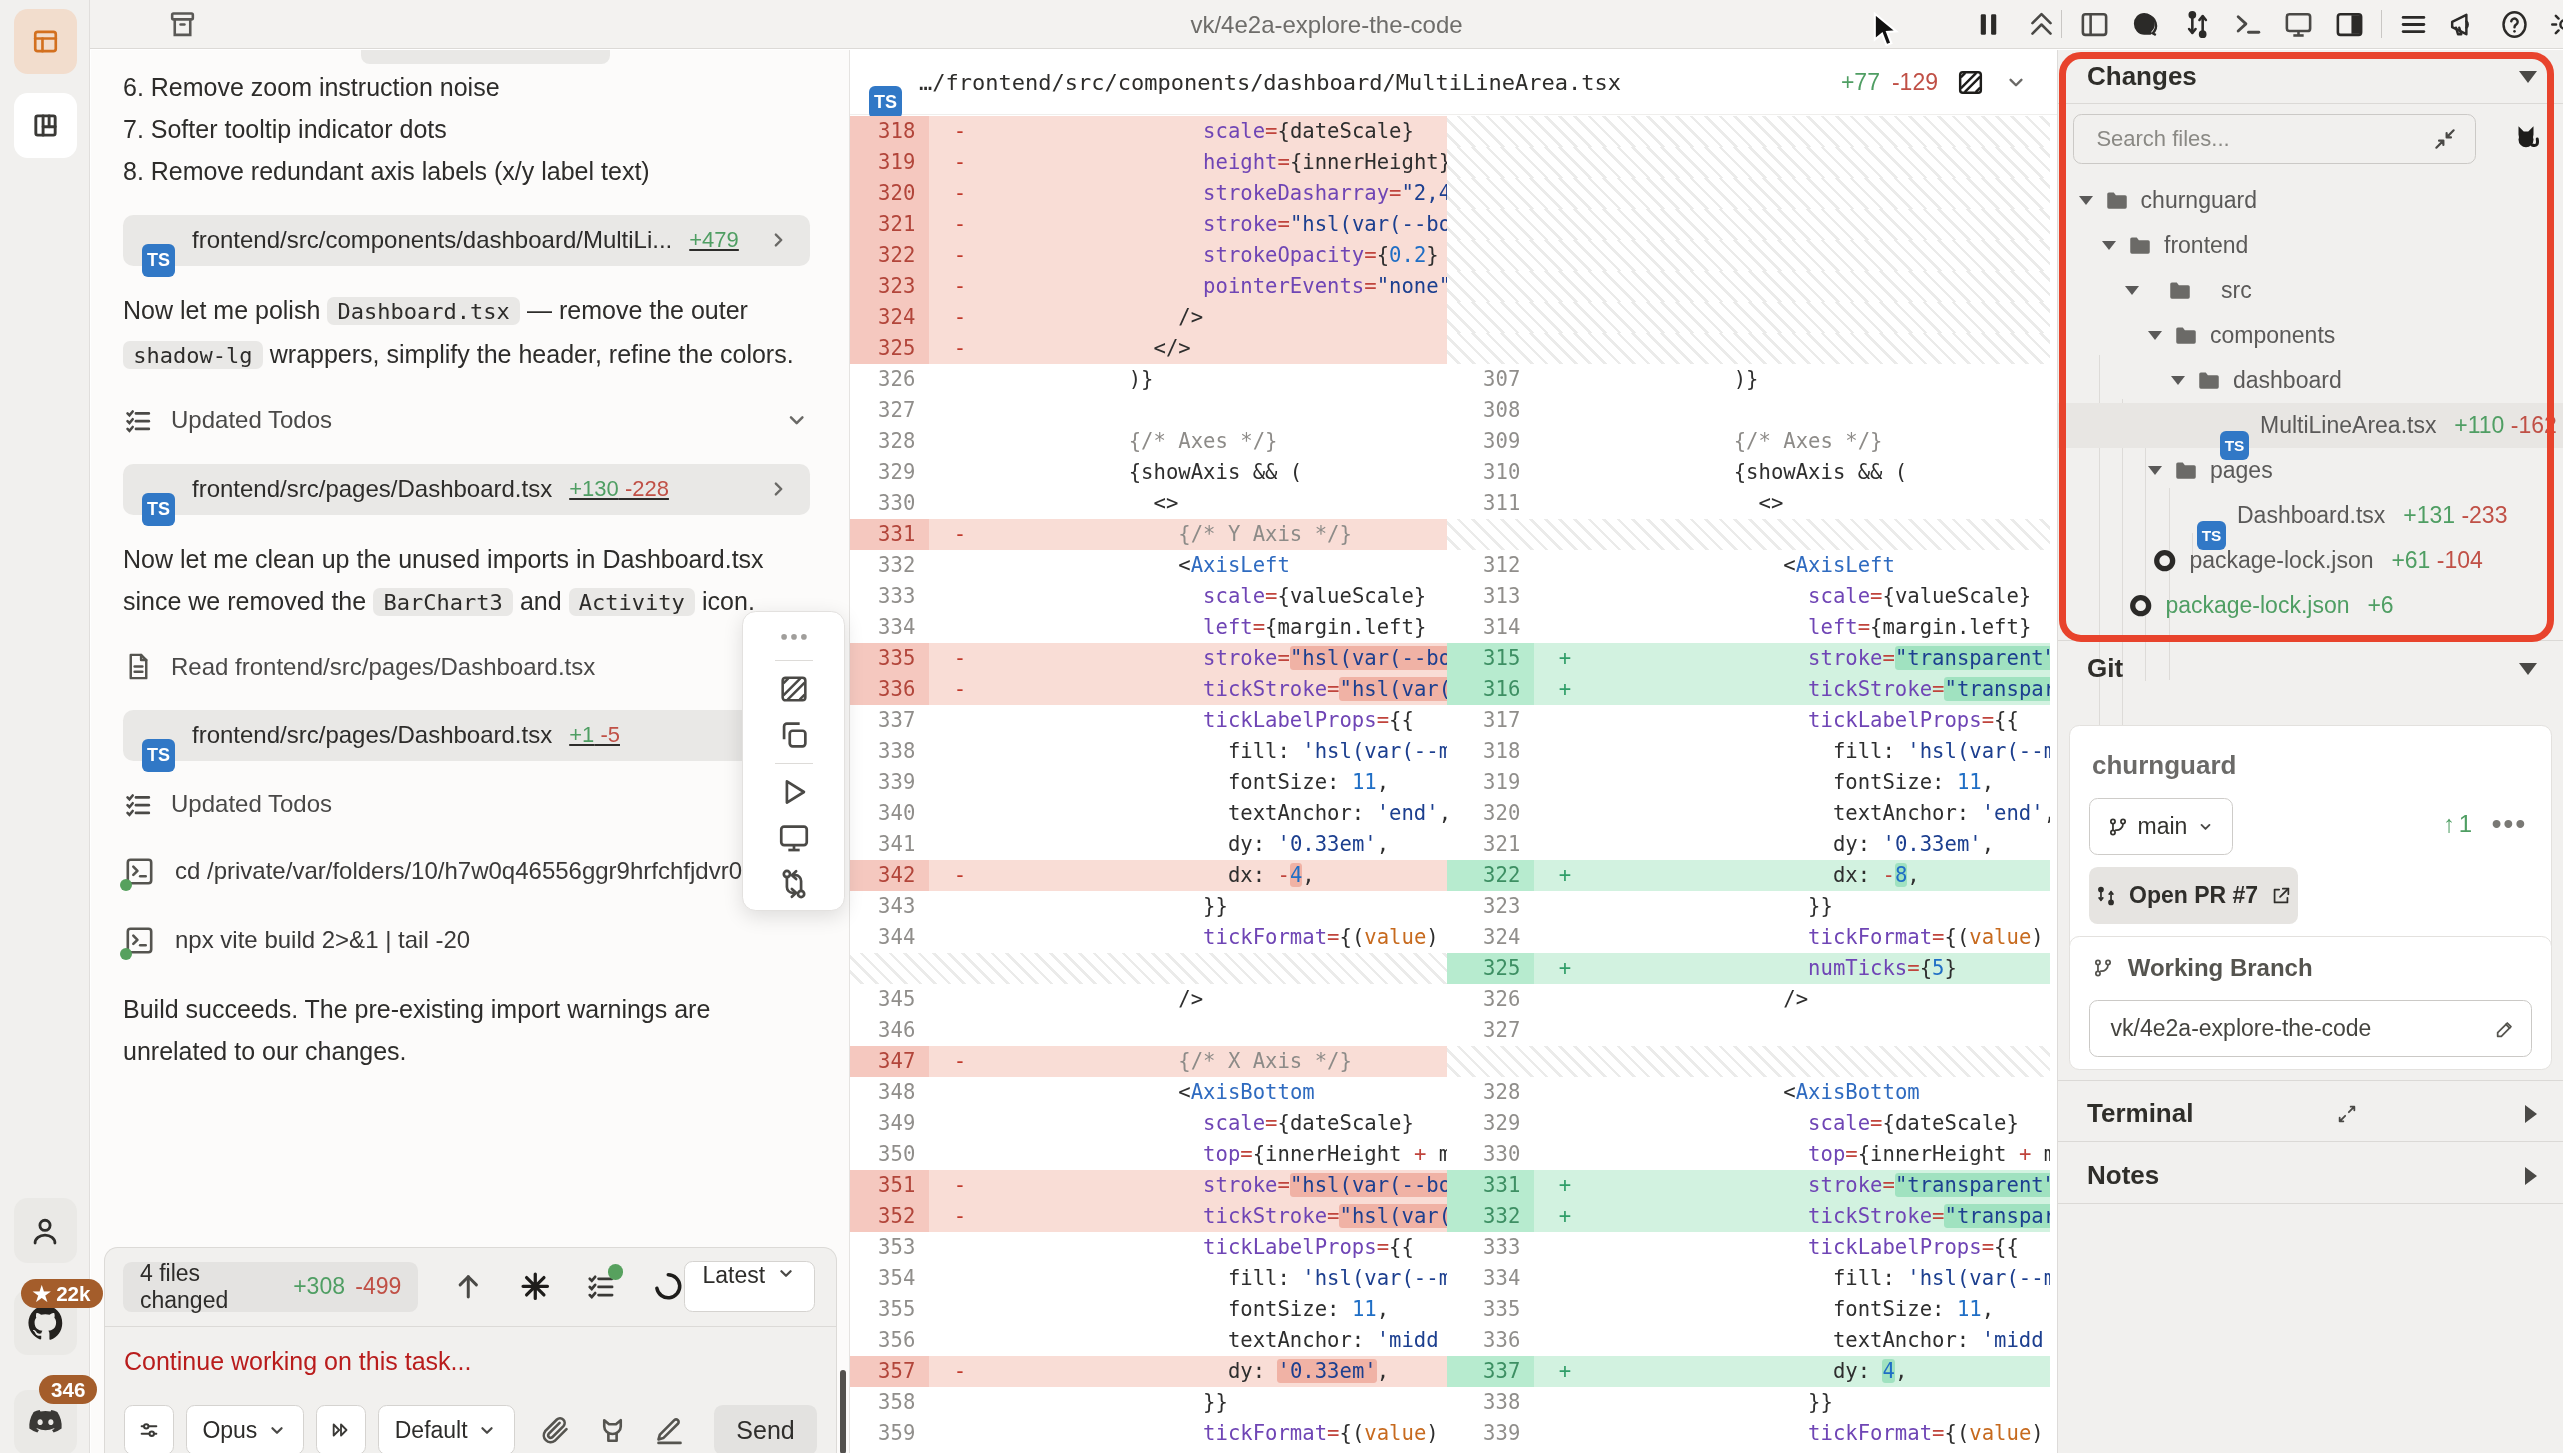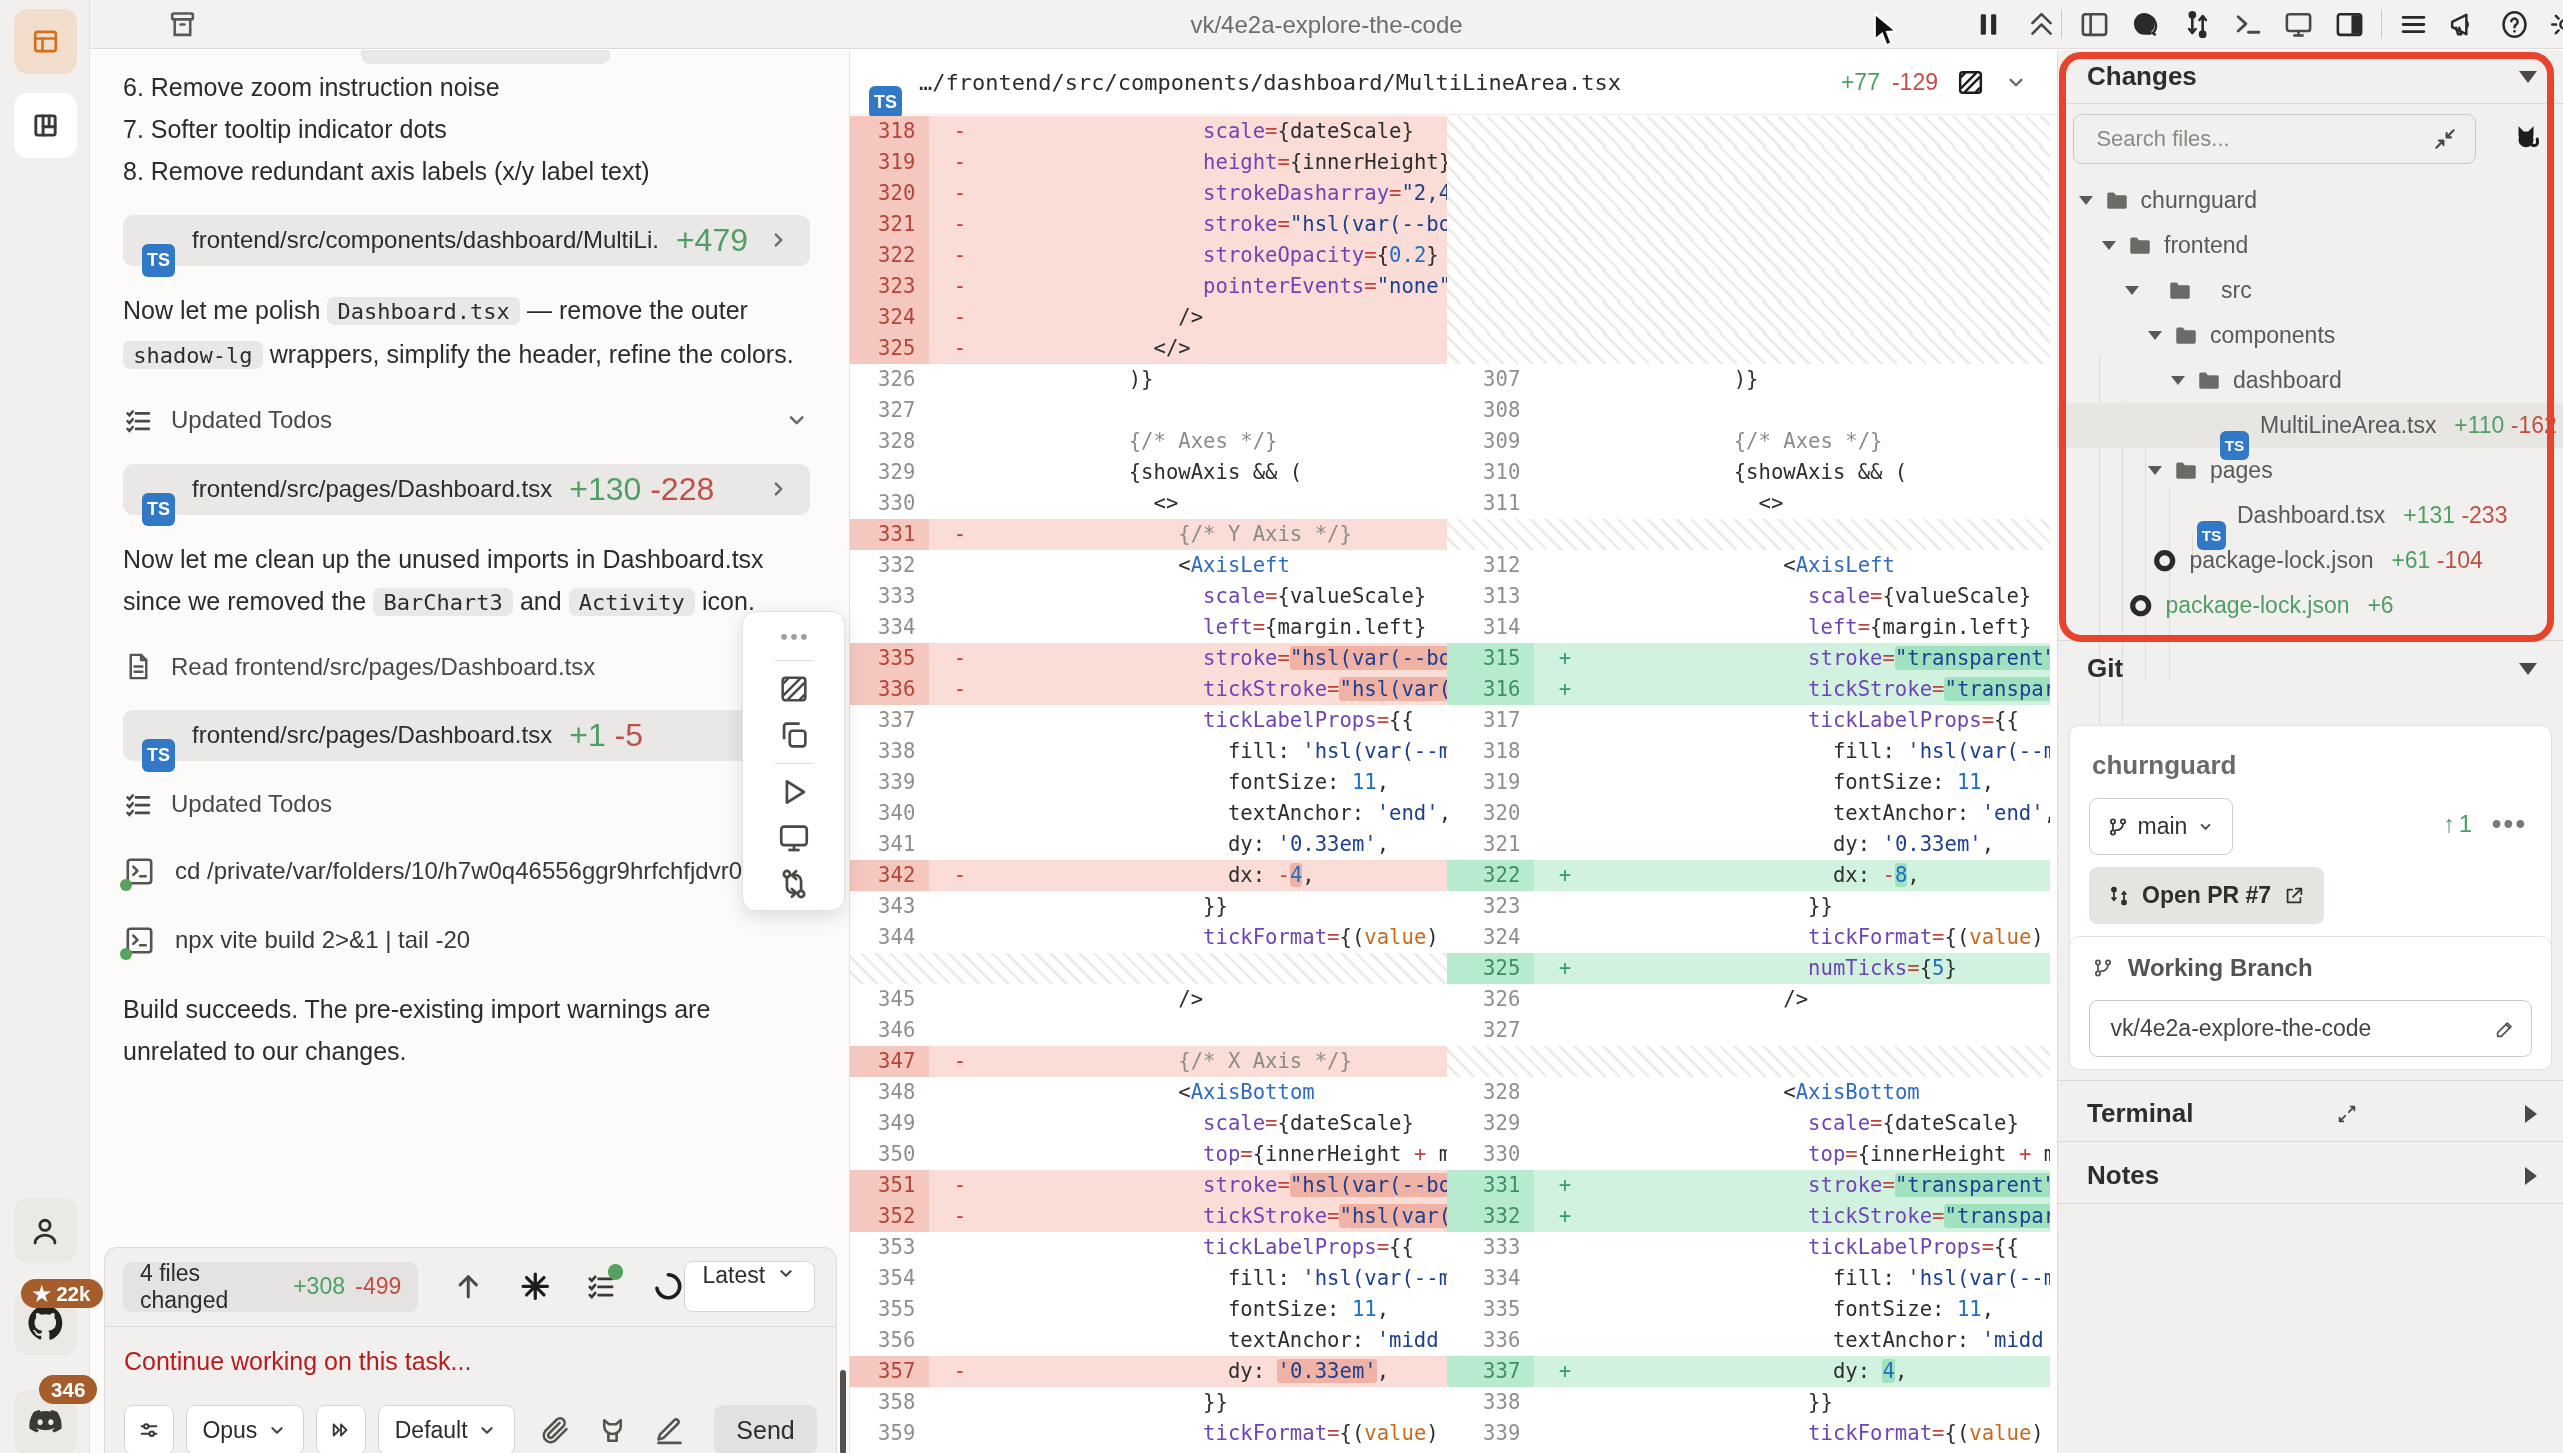--- a/index.html
+++ b/index.html
@@ -23,21 +23,21 @@
   
   #chat { position:absolute; left:91px; top:50px; width:758px; height:1404px; background:#fcfbfa; overflow:hidden; }
   #chat .content { padding:0 39px 0 32px; }
   .clipline { height:20.6px; margin-top:-5.1px; position:relative; }
   .clipline .pill { position:absolute; left:238px; top:-13.7px; width:249px; height:33px; background:#e9e8e6; border-radius:8.6px; }
   .cb-li { font-size:25px; line-height:42px; color:#2d2c2a; }
   .chip { display:flex; align-items:center; gap:17px; background:#e9e8e6; border-radius:10.3px; height:51px; padding:0 19px; margin:23px 0; cursor:pointer; }
   .tsb { width:33px; height:33px; background:#3178c6; color:#fff; border-radius:6px; font-weight:bold; font-size:18px; display:inline-flex; align-items:center; justify-content:center; flex:none;margin-top:41px; }
   .chip .path { font-size:24px; color:#2d2c2a; white-space:nowrap; overflow:hidden; }
   .plus { color:#4f9e63; } .minus { color:#c05046; }
-  .chip .stats { font-size:32px; white-space:nowrap; }
+  .chip .stats { font-size:22px; white-space:nowrap;text-decoration:underline; }
   .chip .chev { margin-left:auto; }
   .cb-p { font-size:25px; line-height:42px; margin:20.6px 0; }
   .codepill { background:#e9e8e6; border-radius:6.9px; padding:1.7px 10.3px; font-family:"DejaVu Sans Mono",monospace; font-size:22px; }
   .todos { display:flex; align-items:center; gap:17px; height:39px; margin:24px 0; font-size:24px; color:#4a4948; cursor:pointer; }
   .todos .chev { margin-left:auto; }
   .readrow { display:flex; align-items:center; gap:17px; height:38px; margin:24px 0; font-size:24px; color:#4a4948; cursor:pointer; }
   .termrow { display:flex; align-items:center; gap:19px; height:43px; margin:26px 0; font-size:24px; color:#3a3938; cursor:pointer; }
   .termico { position:relative; width:33px; height:33px; flex:none; }
   .termico .dot { position:absolute; left:-3.4px; bottom:-3.4px; width:12px; height:12px; border-radius:50%; background:#57a15e; }
 
@@ -94,21 +94,21 @@
   .trow.sel { background:#e8e6e3; }
   .trow .lbl { white-space:nowrap; }
   .trow .stats { white-space:nowrap; margin-left:6.9px; }
   .caret { width:0; height:0; border-left:7.7px solid transparent; border-right:7.7px solid transparent; border-top:9.4px solid #5a5958; flex:none; }
   .guide { position:absolute; width:0.9px; background:#dddbd8; }
   .gitcard { position:absolute; left:11px; width:483px; background:#fff; border:0.9px solid #e3e1de; border-radius:10.3px; }
   .repo { font-size:26px; font-weight:bold; color:#6b6a68; }
   .branchbtn { position:absolute; left:19px; top:72px; width:144px; height:57px; background:#fff; border:0.9px solid #ceccc9; border-radius:8.6px; display:flex; align-items:center; justify-content:center; gap:8.6px; font-size:23px; color:#34332f; cursor:pointer; }
   .ahead { position:absolute; right:79px; top:84px; color:#4f9e63; font-size:24px; display:flex; align-items:center; gap:3.4px; cursor:pointer; }
   .dots { position:absolute; right:24px; top:82px; color:#7a7975; font-size:29px; letter-spacing:1.7px; cursor:pointer; }
-  .prbtn { position:absolute; left:19px; top:141px; height:57px; background:#e6e4e1; border-radius:8.6px; display:flex; align-items:center; gap:12px; padding:0 19px; font-size:23px; font-weight:bold; color:#2f2e2b; cursor:pointer; }
+  .prbtn { position:absolute; left:19px; top:141px; height:57px; background:#e6e4e1; border-radius:8.6px; display:flex; align-items:center; gap:12px; padding:0 6px; font-size:23px; font-weight:bold; color:#2f2e2b; cursor:pointer; }
   .wbh { position:absolute; left:22px; top:17px; display:flex; align-items:center; gap:13.7px; font-size:24px; font-weight:bold; color:#55544f; }
   .wbinput { position:absolute; left:19px; right:19px; top:63px; height:57px; background:#fff; border:0.9px solid #cbc9c6; border-radius:8.6px; display:flex; align-items:center; padding:0 15.4px 0 20.6px; font-size:23px; color:#45443f; }
   .wbinput .pencil { margin-left:auto; cursor:pointer; }
   #annot { position:absolute; left:2059px; top:52px; width:495px; height:590px; border:7.7px solid #e8432c; border-radius:22px; z-index:50; pointer-events:none; }
 
   
   #floatbar { position:absolute; left:742px; top:611px; width:103px; height:300px; background:#fff; border:0.9px solid #e3e1df; border-radius:13.7px; box-shadow:0 5.1px 20.6px rgba(0,0,0,.12); z-index:20; display:flex; flex-direction:column; align-items:center; padding-top:8.6px; }
   #floatbar .fi { width:34px; height:34px; margin:6px 0; cursor:pointer; }
   #floatbar .fsep { width:38px; height:0.9px; background:#dddbd8; margin:5.1px 0; }
 

